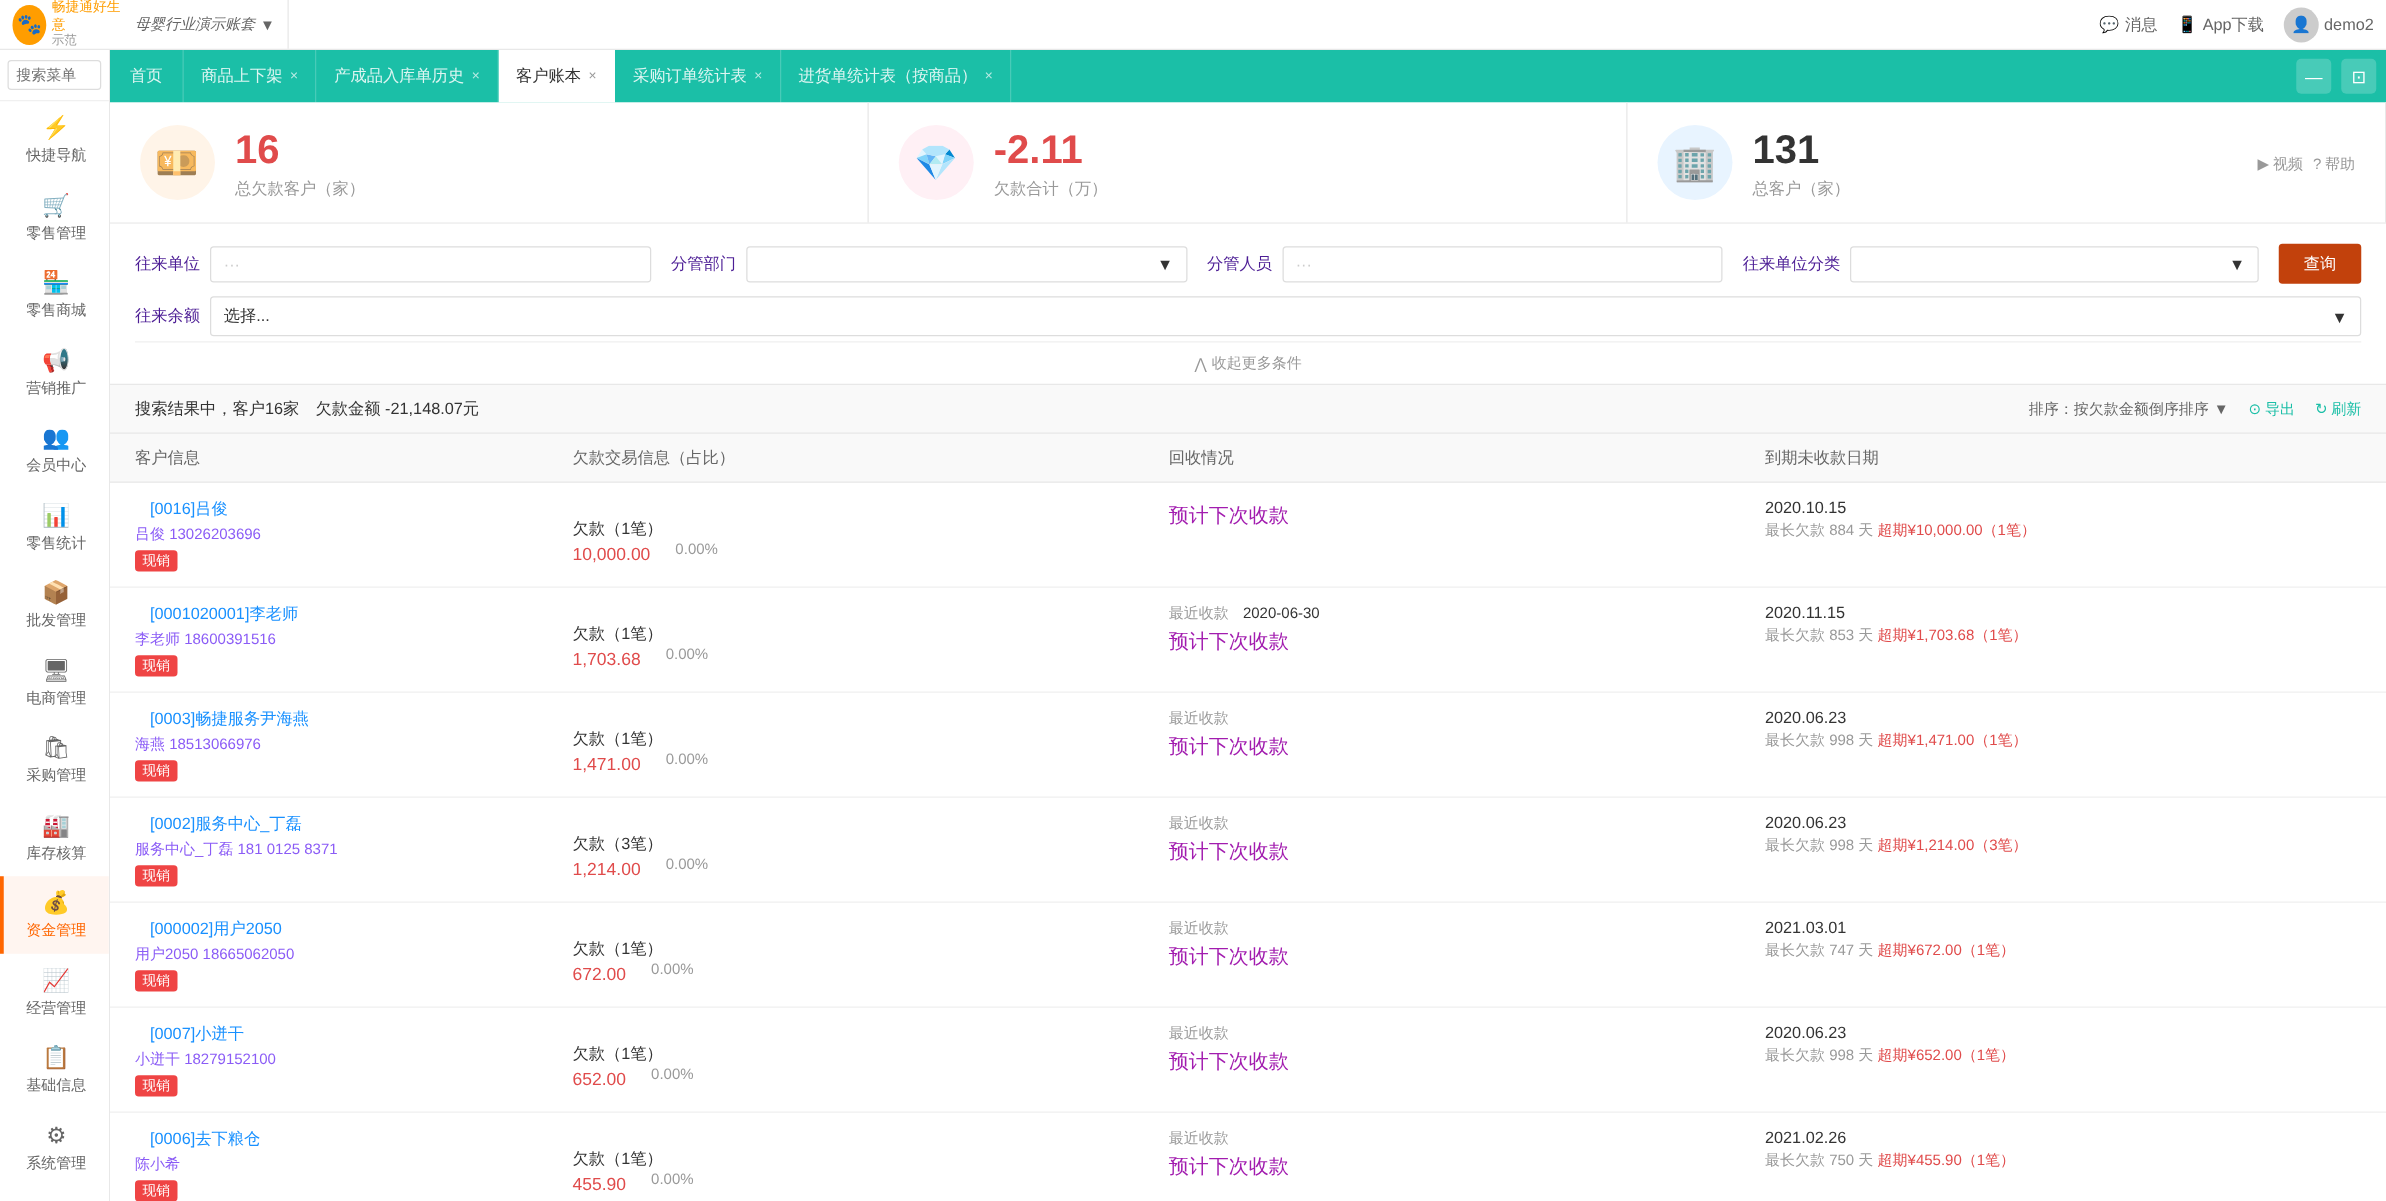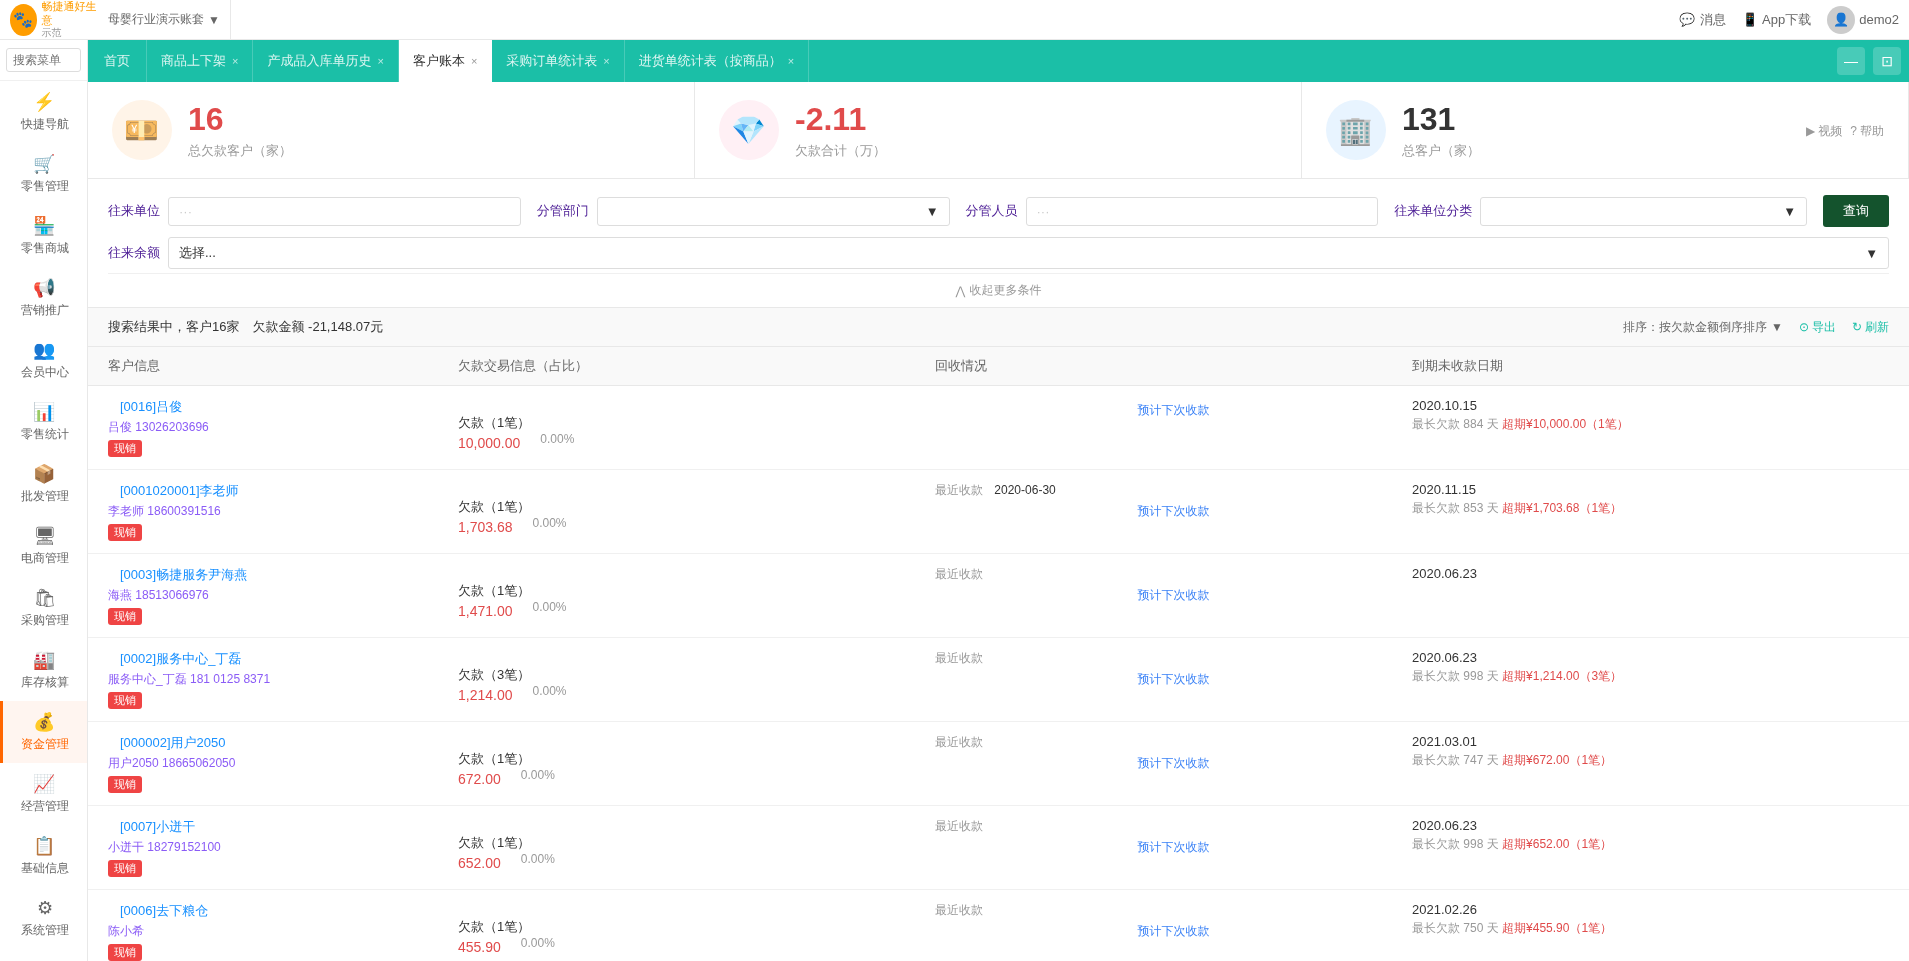--- a/index.html
+++ b/index.html
@@ -10,21 +10,21 @@
     .top-bar { height: 40px; background: #fff; display: flex; align-items: center; border-bottom: 1px solid #e8e8e8; padding: 0 10px; flex-shrink: 0; }
     .main-area { display: flex; flex: 1; overflow: hidden; }
     .sidebar { width: 88px; background: #fff; border-right: 1px solid #e8e8e8; flex-shrink: 0; overflow-y: auto; }
     .content-area { flex: 1; display: flex; flex-direction: column; overflow: hidden; }
 
     
     .logo-area { display: flex; align-items: center; width: 88px; flex-shrink: 0; }
     .logo-icon { width: 32px; height: 32px; background: #ff9d00; border-radius: 50%; display: flex; align-items: center; justify-content: center; color: white; font-size: 16px; margin-right: 4px; }
     .logo-text { font-size: 11px; color: #ff9d00; line-height: 1.2; }
     .store-selector { display: flex; align-items: center; font-size: 12px; color: #666; padding: 0 10px; border-right: 1px solid #e8e8e8; height: 100%; cursor: pointer; }
-    .store-name { margin-right: 4px; }
+    .store-name { margin-right: 4px; font-style: italic; }
     .top-actions { display: flex; align-items: center; margin-left: auto; gap: 16px; }
     .top-action-item { display: flex; align-items: center; gap: 4px; font-size: 13px; color: #666; cursor: pointer; }
     .user-avatar { width: 28px; height: 28px; border-radius: 50%; background: #ccc; overflow: hidden; display: flex; align-items: center; justify-content: center; }
 
     
     .tab-bar { display: flex; align-items: stretch; background: #1bbfa7; min-height: 42px; flex-shrink: 0; }
     .tab-item { display: flex; align-items: center; padding: 0 14px; font-size: 13px; color: rgba(255,255,255,0.85); cursor: pointer; border-right: 1px solid rgba(255,255,255,0.2); white-space: nowrap; position: relative; height: 42px; }
     .tab-item.active { background: #fff; color: #333; }
     .tab-item .close-btn { margin-left: 6px; font-size: 11px; color: rgba(255,255,255,0.7); cursor: pointer; }
     .tab-item.active .close-btn { color: #999; }
@@ -55,21 +55,21 @@
 
     
     .filter-area { background: #fff; padding: 16px 20px 8px; border-bottom: 1px solid #e8e8e8; flex-shrink: 0; }
     .filter-row { display: flex; align-items: center; gap: 16px; margin-bottom: 10px; }
     .filter-item { display: flex; align-items: center; gap: 8px; flex: 1; }
     .filter-label { font-size: 13px; color: #4c1d95; white-space: nowrap; flex-shrink: 0; }
     .filter-input { flex: 1; border: 1px solid #ddd; border-radius: 3px; padding: 6px 10px; font-size: 13px; color: #333; background: #fff; display: flex; align-items: center; justify-content: space-between; cursor: pointer; min-width: 160px; }
     .filter-input .dots { color: #ccc; }
     .filter-select { flex: 1; border: 1px solid #ddd; border-radius: 3px; padding: 6px 10px; font-size: 13px; color: #333; background: #fff; display: flex; align-items: center; justify-content: space-between; cursor: pointer; min-width: 160px; }
     .filter-select .placeholder { color: #bbb; }
-    .search-btn { background: #14532d; color: white; border: none; border-radius: 3px; padding: 7px 20px; font-size: 13px; cursor: pointer; white-space: nowrap; }
+    .search-btn { background: #c2410c; color: white; border: none; border-radius: 3px; padding: 7px 20px; font-size: 13px; cursor: pointer; white-space: nowrap; }
     .filter-row2 { display: flex; align-items: center; gap: 16px; }
     .collapse-btn { display: flex; align-items: center; justify-content: center; gap: 4px; font-size: 12px; color: #999; cursor: pointer; border-top: 1px solid #f0f0f0; padding: 8px 0 0; margin-top: 4px; }
 
     
     .results-info { display: flex; align-items: center; justify-content: space-between; padding: 10px 20px; background: #f9f9f9; border-bottom: 1px solid #e8e8e8; flex-shrink: 0; font-size: 13px; }
     .results-text { color: #666; }
     .results-text span { color: #333; font-weight: 500; }
     .results-actions { display: flex; align-items: center; gap: 16px; color: #666; font-size: 12px; }
     .results-sort { display: flex; align-items: center; gap: 4px; cursor: pointer; }
     .results-action-btn { display: flex; align-items: center; gap: 3px; cursor: pointer; color: #1bbfa7; }
@@ -79,21 +79,21 @@
     .table-header { display: grid; grid-template-columns: 350px 1fr 1fr 1fr; padding: 10px 20px; background: #f9f9f9; border-bottom: 1px solid #e8e8e8; font-size: 13px; font-weight: 500; color: #666; }
     .table-row { display: grid; grid-template-columns: 350px 1fr 1fr 1fr; padding: 12px 20px; border-bottom: 1px solid #f0f0f0; align-items: start; }
     .cell-customer .customer-name { color: #1890ff; cursor: pointer; font-size: 13px; padding-left: 12px; }
     .cell-customer .customer-meta { font-size: 12px; color: #8b5cf6; margin-top: 3px; }
     .cell-customer .customer-tag { display: inline-block; background: #ef4444; color: white; font-size: 11px; padding: 1px 6px; border-radius: 3px; margin-top: 4px; }
     .cell-debt .debt-count { font-size: 13px; color: #333; margin-top: 16px; }
     .cell-debt .debt-amount { font-size: 14px; color: #e04b4b; font-weight: 500; margin-top: 3px; }
     .cell-debt .debt-ratio { font-size: 12px; color: #999; }
     .cell-debt-inner { display: flex; gap: 20px; }
     .cell-recovery .rec-label { font-size: 12px; color: #999; }
-    .cell-recovery .rec-next { font-size: 12px; color: #3b82f6; margin-top: 4px; text-align: center; }
+    .cell-recovery .rec-next { font-size: 16px; color: #a21caf; margin-top: 4px; }
     .cell-overdue .overdue-date { font-size: 13px; color: #333; }
     .cell-overdue .overdue-days { font-size: 12px; color: #999; margin-top: 3px; }
     .cell-overdue .overdue-amount { color: #e04b4b; cursor: pointer; }
   </style>
 </head>
 <body>
 
 <div class="app-wrapper">
 
   <div class="top-bar">
@@ -380,20 +380,23 @@
     </div>
     <div class="cell-recovery">
       <div class="rec-label">
         最近收款
         
       </div>
       <div class="rec-next">预计下次收款</div>
     </div>
     <div class="cell-overdue">
       <div class="overdue-date">2020.06.23</div>
+      <div class="overdue-days">
+        最长欠款 998 天 <span class="overdue-amount">超期¥1,471.00（1笔）</span>
+      </div>
     </div>
   </div>
             <div class="table-row">
     <div class="cell-customer">
       <div class="customer-name">[0002]服务中心_丁磊</div>
       <div class="customer-meta">服务中心_丁磊 181 0125 8371</div>
       <span class="customer-tag">现销</span>
     </div>
     <div class="cell-debt">
       <div class="debt-count">欠款（3笔）</div>

